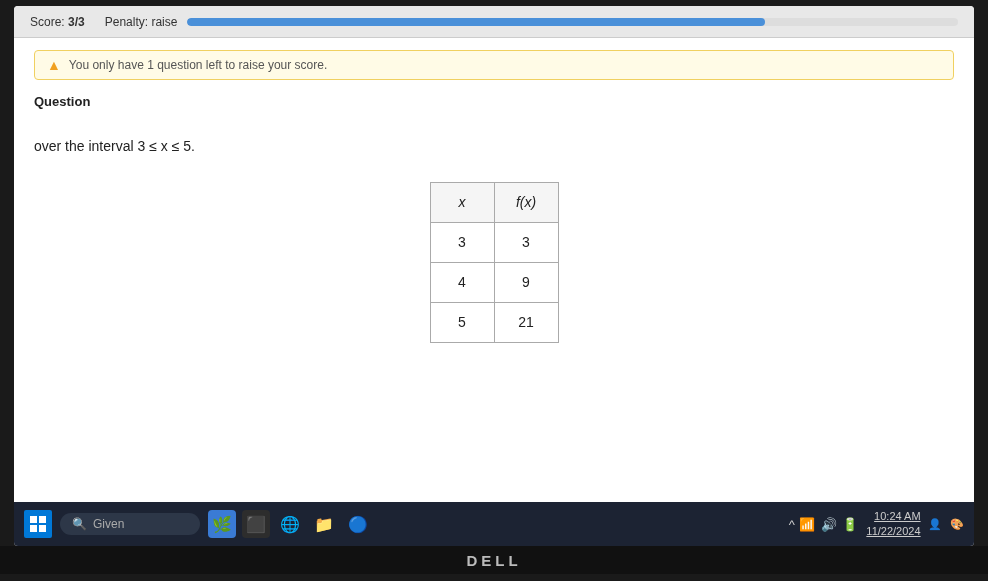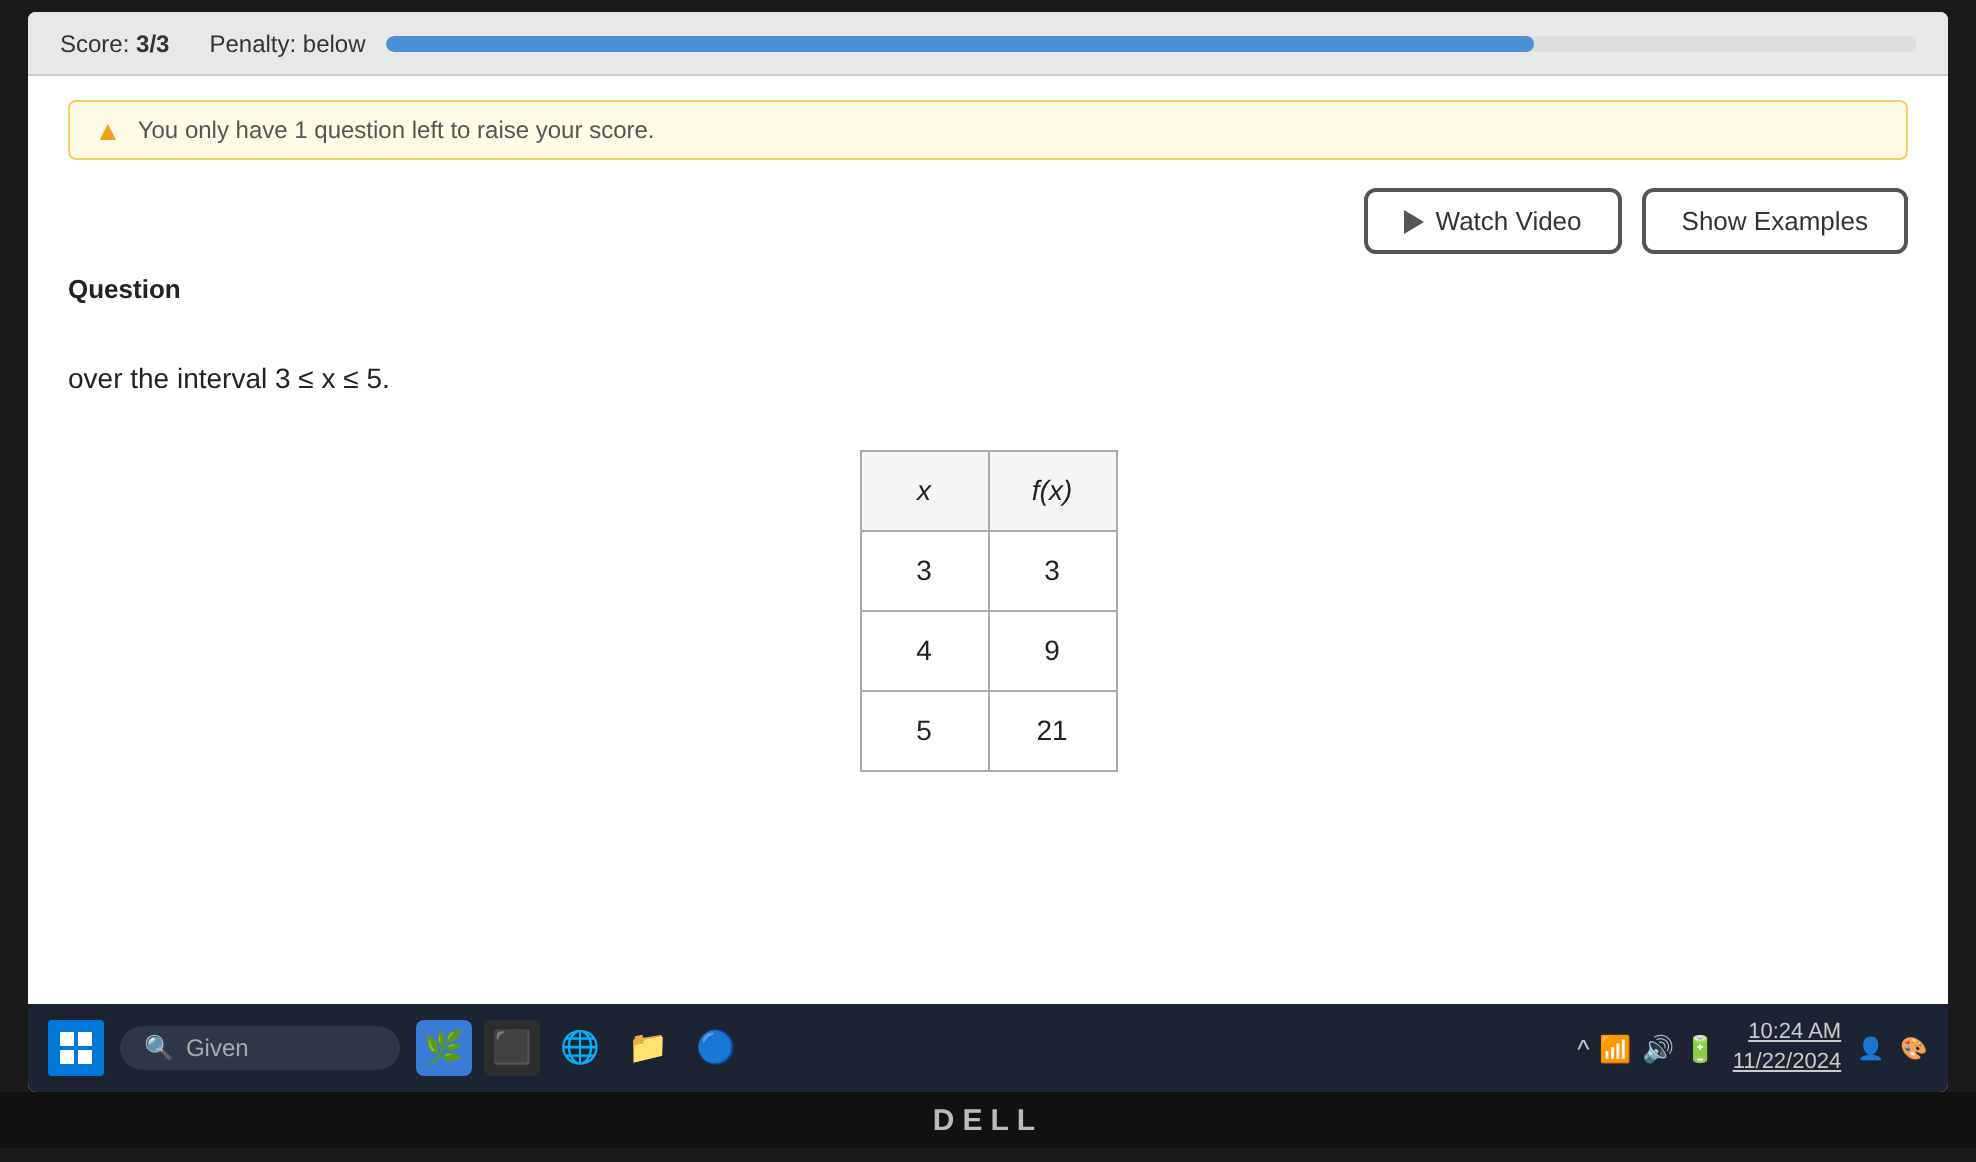--- a/index.html
+++ b/index.html
@@ -267,44 +267,35 @@
 <div class="laptop-screen">
 
   <div class="top-bar">
     <div class="score-info">
       <span>
         <span>Score:</span>
         <strong>3/3</strong>
       </span>
       <span>
         <span>Penalty:</span>
-        <span>below</span>
+        <span>raise</span>
       </span>
     </div>
     <div class="progress-bar-container">
       <div class="progress-bar-fill" style="width:75%"></div>
     </div>
   </div>
 
   <div class="main-content">
 
     <div class="warning-bar">
       <span class="warning-icon">▲</span>
       <span>You only have 1 question left to raise your score.</span>
     </div>
 
-    <div class="action-buttons">
-      <button class="btn-watch">
-        <span class="play-icon"></span>
-        <span>Watch Video</span>
-      </button>
-      <button class="btn-examples">
-        <span>Show Examples</span>
-      </button>
-    </div>
 
     <div class="question-label">Question</div>
 
     <div class="question-text">
       <br>
       <span>over the interval 3 ≤ x ≤ 5.</span>
     </div>
 
     <div class="table-container">
       <table class="math-table">

